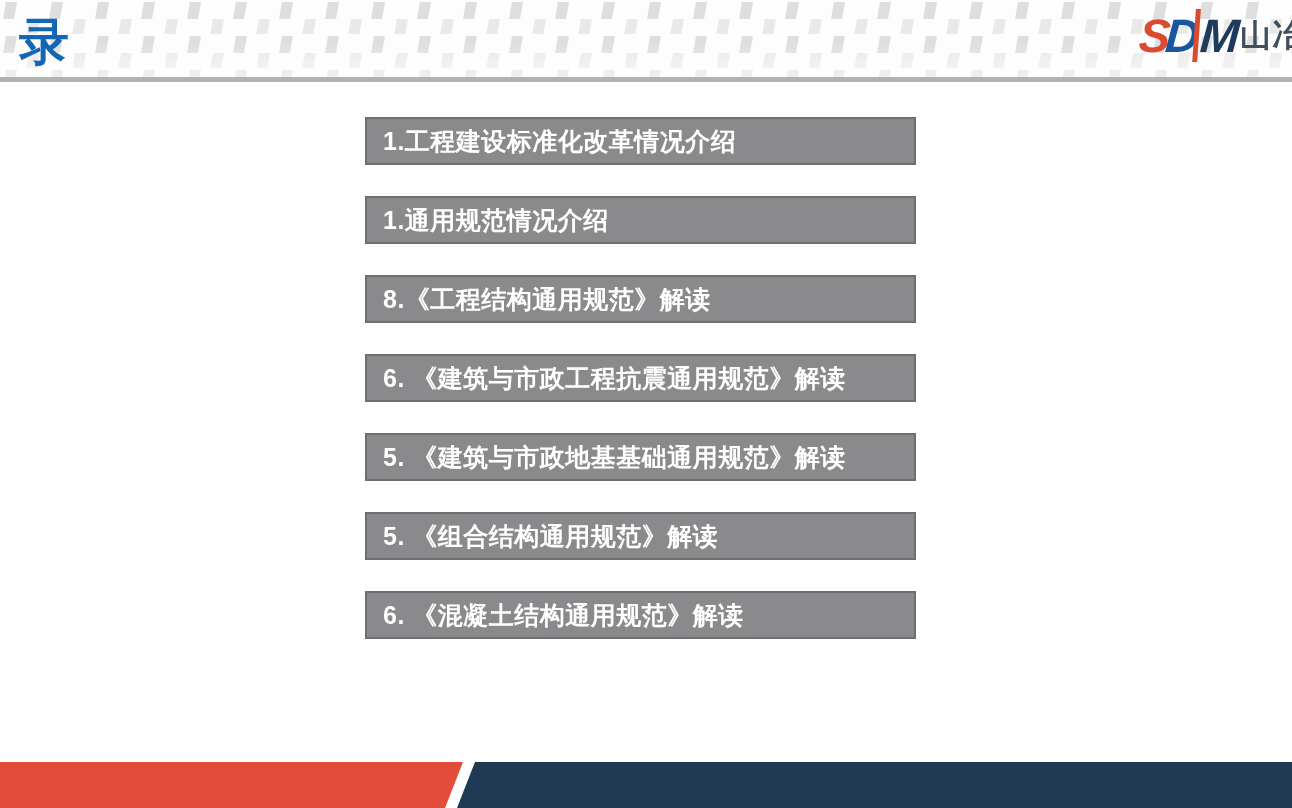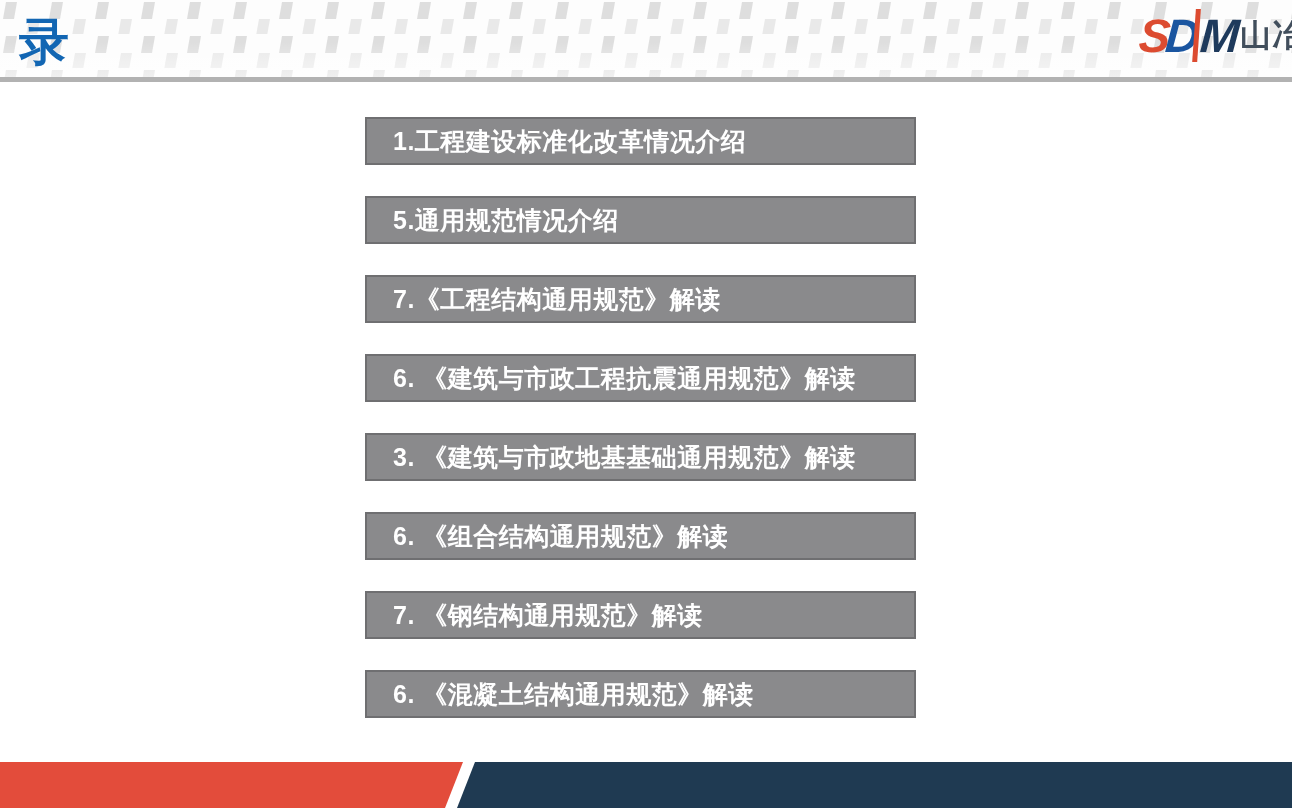--- a/index.html
+++ b/index.html
@@ -49,21 +49,21 @@
   .toc{
     position:absolute;left:365px;top:117px;width:551px;
     display:flex;flex-direction:column;gap:31px;
   }
   .toc-item{
     box-sizing:border-box;
     height:48px;width:551px;
     background:#8a8a8c;
     border:2px solid #6f6f71;
     display:flex;align-items:center;
-    padding-left:26px;
+    padding-left:16px;
     color:#ffffff;font-size:25px;font-weight:bold;
     letter-spacing:0.5px;
     white-space:nowrap;overflow:hidden;
   }
   
   .footer{
     position:absolute;left:0;bottom:0;width:1292px;height:46px;
     background:#ffffff;
   }
   .footer-red{
@@ -103,26 +103,25 @@
     <div class="logo">
       <span class="logo-sdm"><span class="logo-s">S</span><span class="logo-d">D</span><span class="logo-m">M</span></span>
       <span class="logo-cn">山冶</span>
     </div>
   </div>
 
   <div class="divider"></div>
 
   <div class="toc">
     <div class="toc-item">1.工程建设标准化改革情况介绍</div>
-    <div class="toc-item">5.通用规范情况介绍</div>
-    <div class="toc-item">7.《工程结构通用规范》解读</div>
+    <div class="toc-item">1.通用规范情况介绍</div>
+    <div class="toc-item">8.《工程结构通用规范》解读</div>
     <div class="toc-item">6. 《建筑与市政工程抗震通用规范》解读</div>
-    <div class="toc-item">3. 《建筑与市政地基基础通用规范》解读</div>
-    <div class="toc-item">6. 《组合结构通用规范》解读</div>
-    <div class="toc-item">7. 《钢结构通用规范》解读</div>
+    <div class="toc-item">5. 《建筑与市政地基基础通用规范》解读</div>
+    <div class="toc-item">5. 《组合结构通用规范》解读</div>
     <div class="toc-item">6. 《混凝土结构通用规范》解读</div>
   </div>
 
   <div class="footer">
     <div class="footer-red"></div>
     <div class="footer-navy"></div>
   </div>
 
 </div>
 

